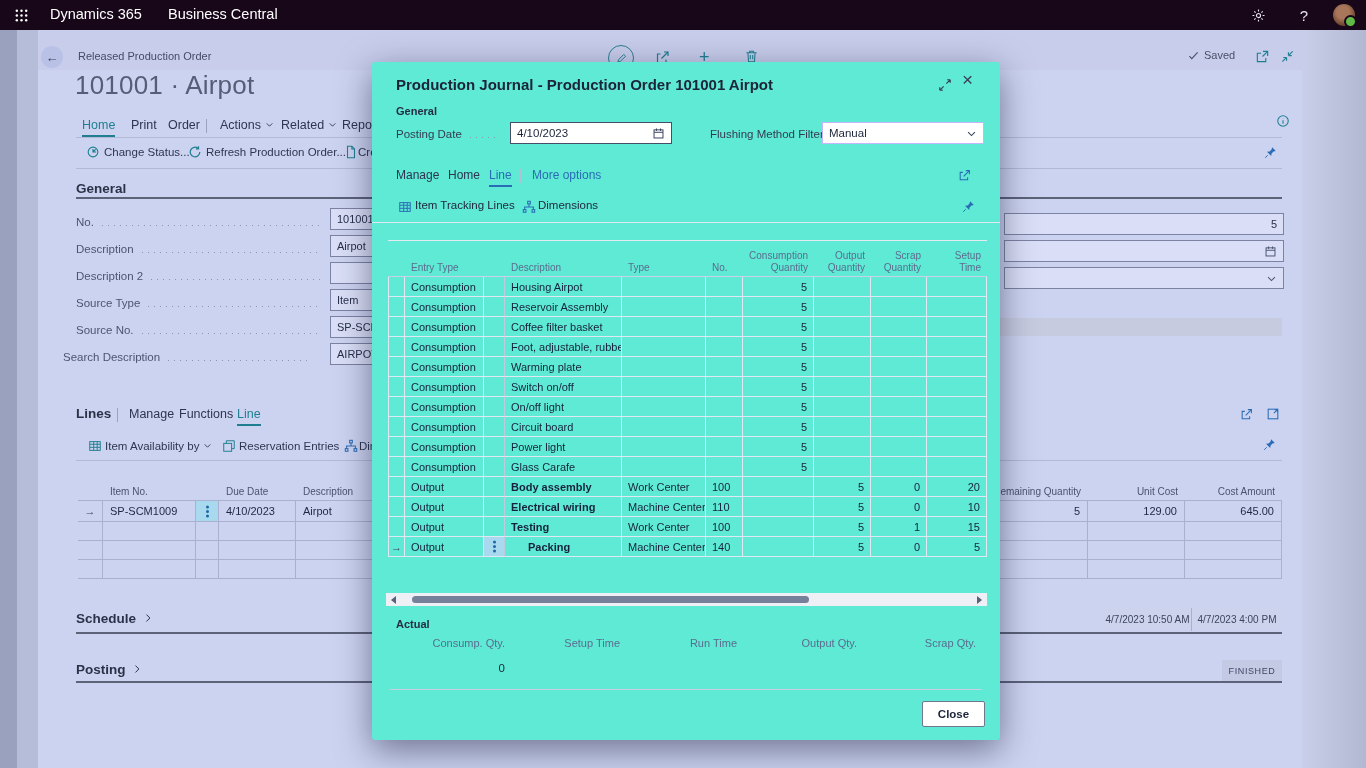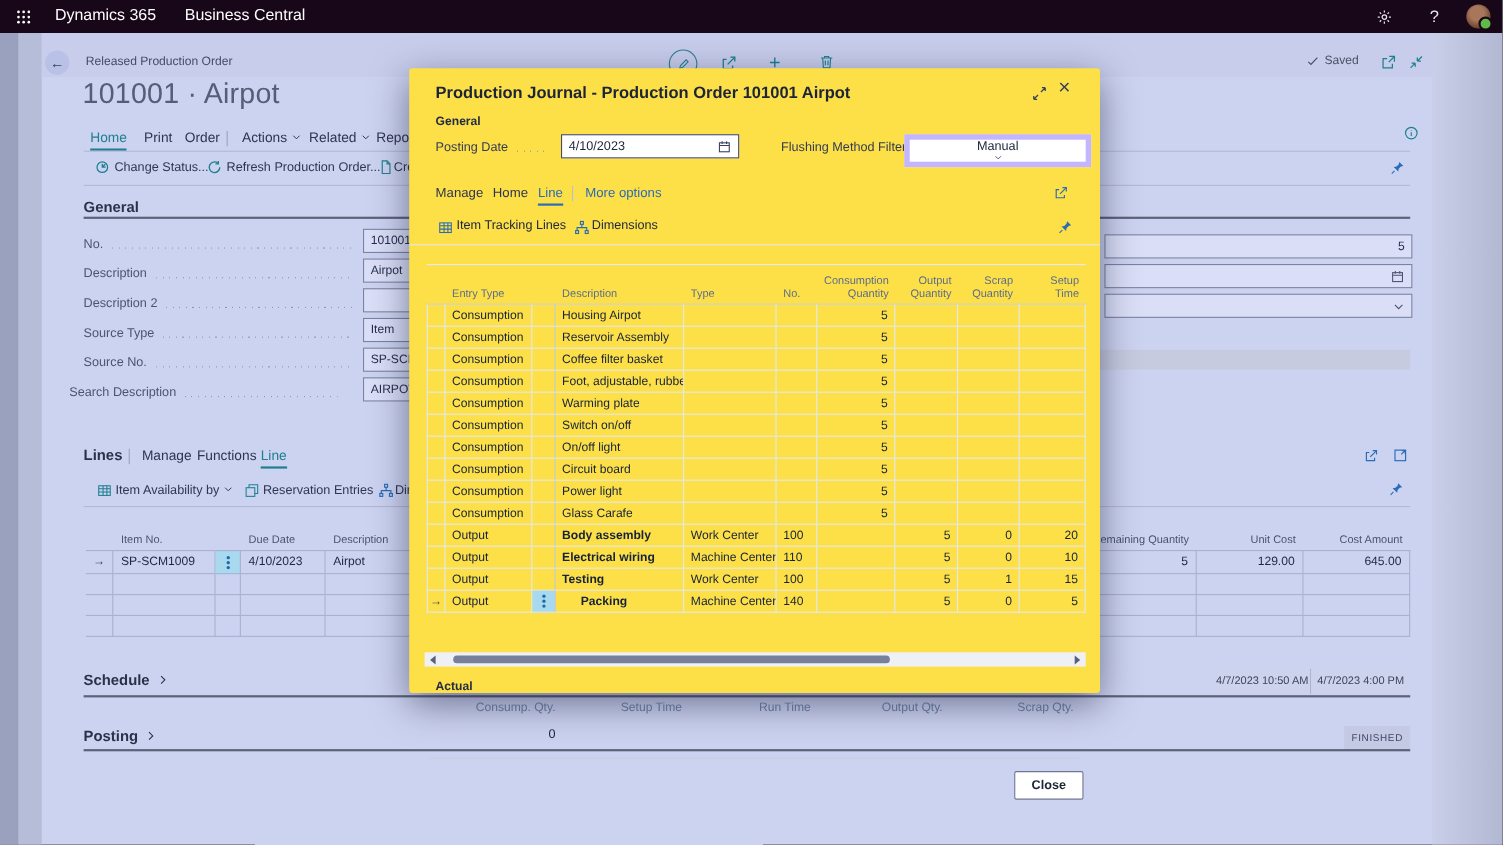--- a/index.html
+++ b/index.html
@@ -55,21 +55,21 @@
   .vdots{width:3px;height:3px;border-radius:50%;background:#1a6aa6;
          box-shadow:0 -4.5px 0 #1a6aa6,0 4.5px 0 #1a6aa6;margin:auto;}
   .rowarrow{font-size:11px;color:#39415c;margin:auto;}
 
   .datebox{position:absolute;top:608px;height:23px;background:#ced3ed;display:flex;align-items:center;
            justify-content:center;font-size:10px;color:#3c445e;}
   .badge{position:absolute;background:#c5cae4;color:#3f4764;font-size:9px;letter-spacing:.6px;
          display:flex;align-items:center;justify-content:center;}
 
   
-  .dialog{position:absolute;left:372px;top:62px;width:628px;height:568px;background:#fde047;z-index:10;
+  .dialog{position:absolute;left:372px;top:62px;width:628px;height:678px;background:#5eead4;z-index:10;
           border-radius:3px;box-shadow:0 10px 34px rgba(15,20,50,.5);}
   .dlg-title{position:absolute;left:24px;top:14px;font-size:15px;font-weight:bold;color:#1c2438;}
   .dlg-sub{position:absolute;font-size:11px;font-weight:bold;color:#252c44;}
   .dl-label{font-size:11.5px;color:#333b54;white-space:nowrap;}
   .dinp{position:absolute;background:#fff;height:20px;font-size:11.5px;color:#1c2438;
         display:flex;align-items:center;padding:0 6px;}
   .dmenu{position:absolute;top:106px;font-size:12px;color:#2b3550;}
   .dmenu.active{color:#2a6cb5;border-bottom:2px solid #2a6cb5;padding-bottom:3px;}
   .dact{position:absolute;top:137px;font-size:11.5px;color:#21293f;}
 
@@ -444,21 +444,21 @@
       <span style="flex:1;">4/10/2023</span>
       <svg width="13" height="13" viewBox="0 0 16 16" fill="none" stroke="#39415c" stroke-width="1.2">
           <rect x="2.5" y="3.5" width="11" height="10"></rect>
           <path d="M2.5 6.5h11M5.5 1.8v3M10.5 1.8v3"></path>
         </svg>
     </div>
     <div class="fieldrow" style="left:338px;top:64px;width:108px;">
       <span class="dl-label">Flushing Method Filter</span>
       <span class="leader"></span>
     </div>
-    <div class="dinp" style="left:450px;top:60px;width:148px;border:5px solid #c4b5fd;flex-direction:column;">
+    <div class="dinp" style="left:450px;top:60px;width:148px;border:1px solid #c4b5fd;">
       <span style="flex:1;">Manual</span>
       <svg width="11" height="11" viewBox="0 0 16 16" fill="none" stroke="#39415c" stroke-width="1.5">
           <path d="M3 6l5 5 5-5"></path>
         </svg>
     </div>
 
     <span class="dmenu" style="left:24px;">Manage</span>
     <span class="dmenu" style="left:76px;">Home</span>
     <span class="dmenu active" style="left:117px;">Line</span>
     <div class="abs" style="left:148px;top:107px;width:1px;height:14px;background:#b9bfd3;"></div>

